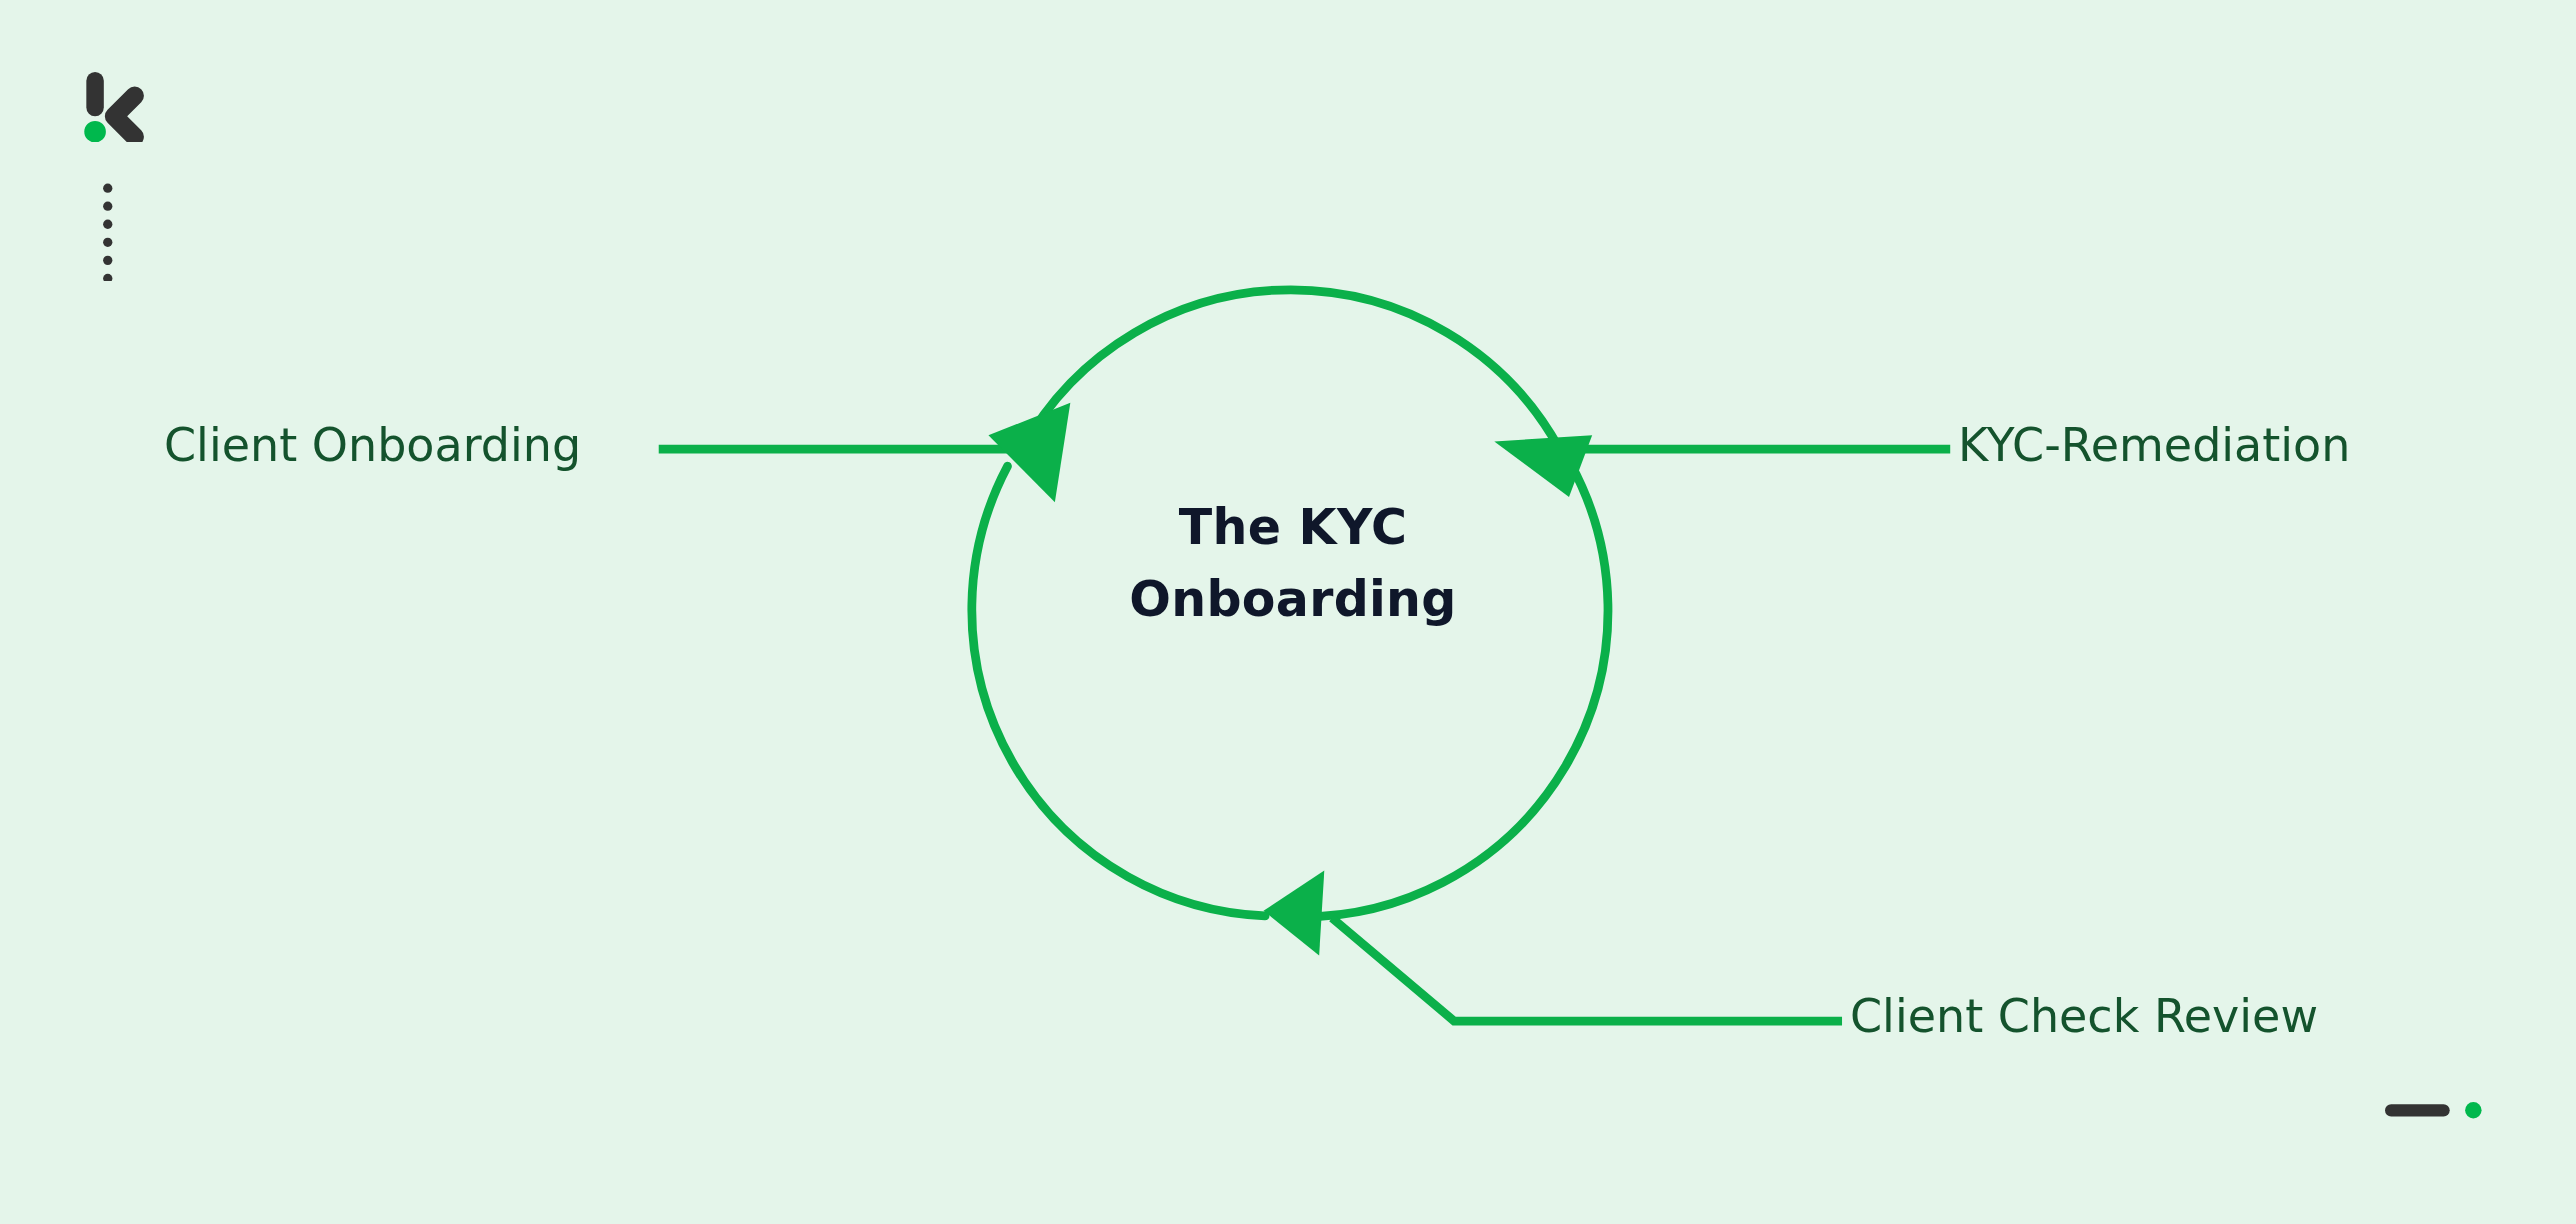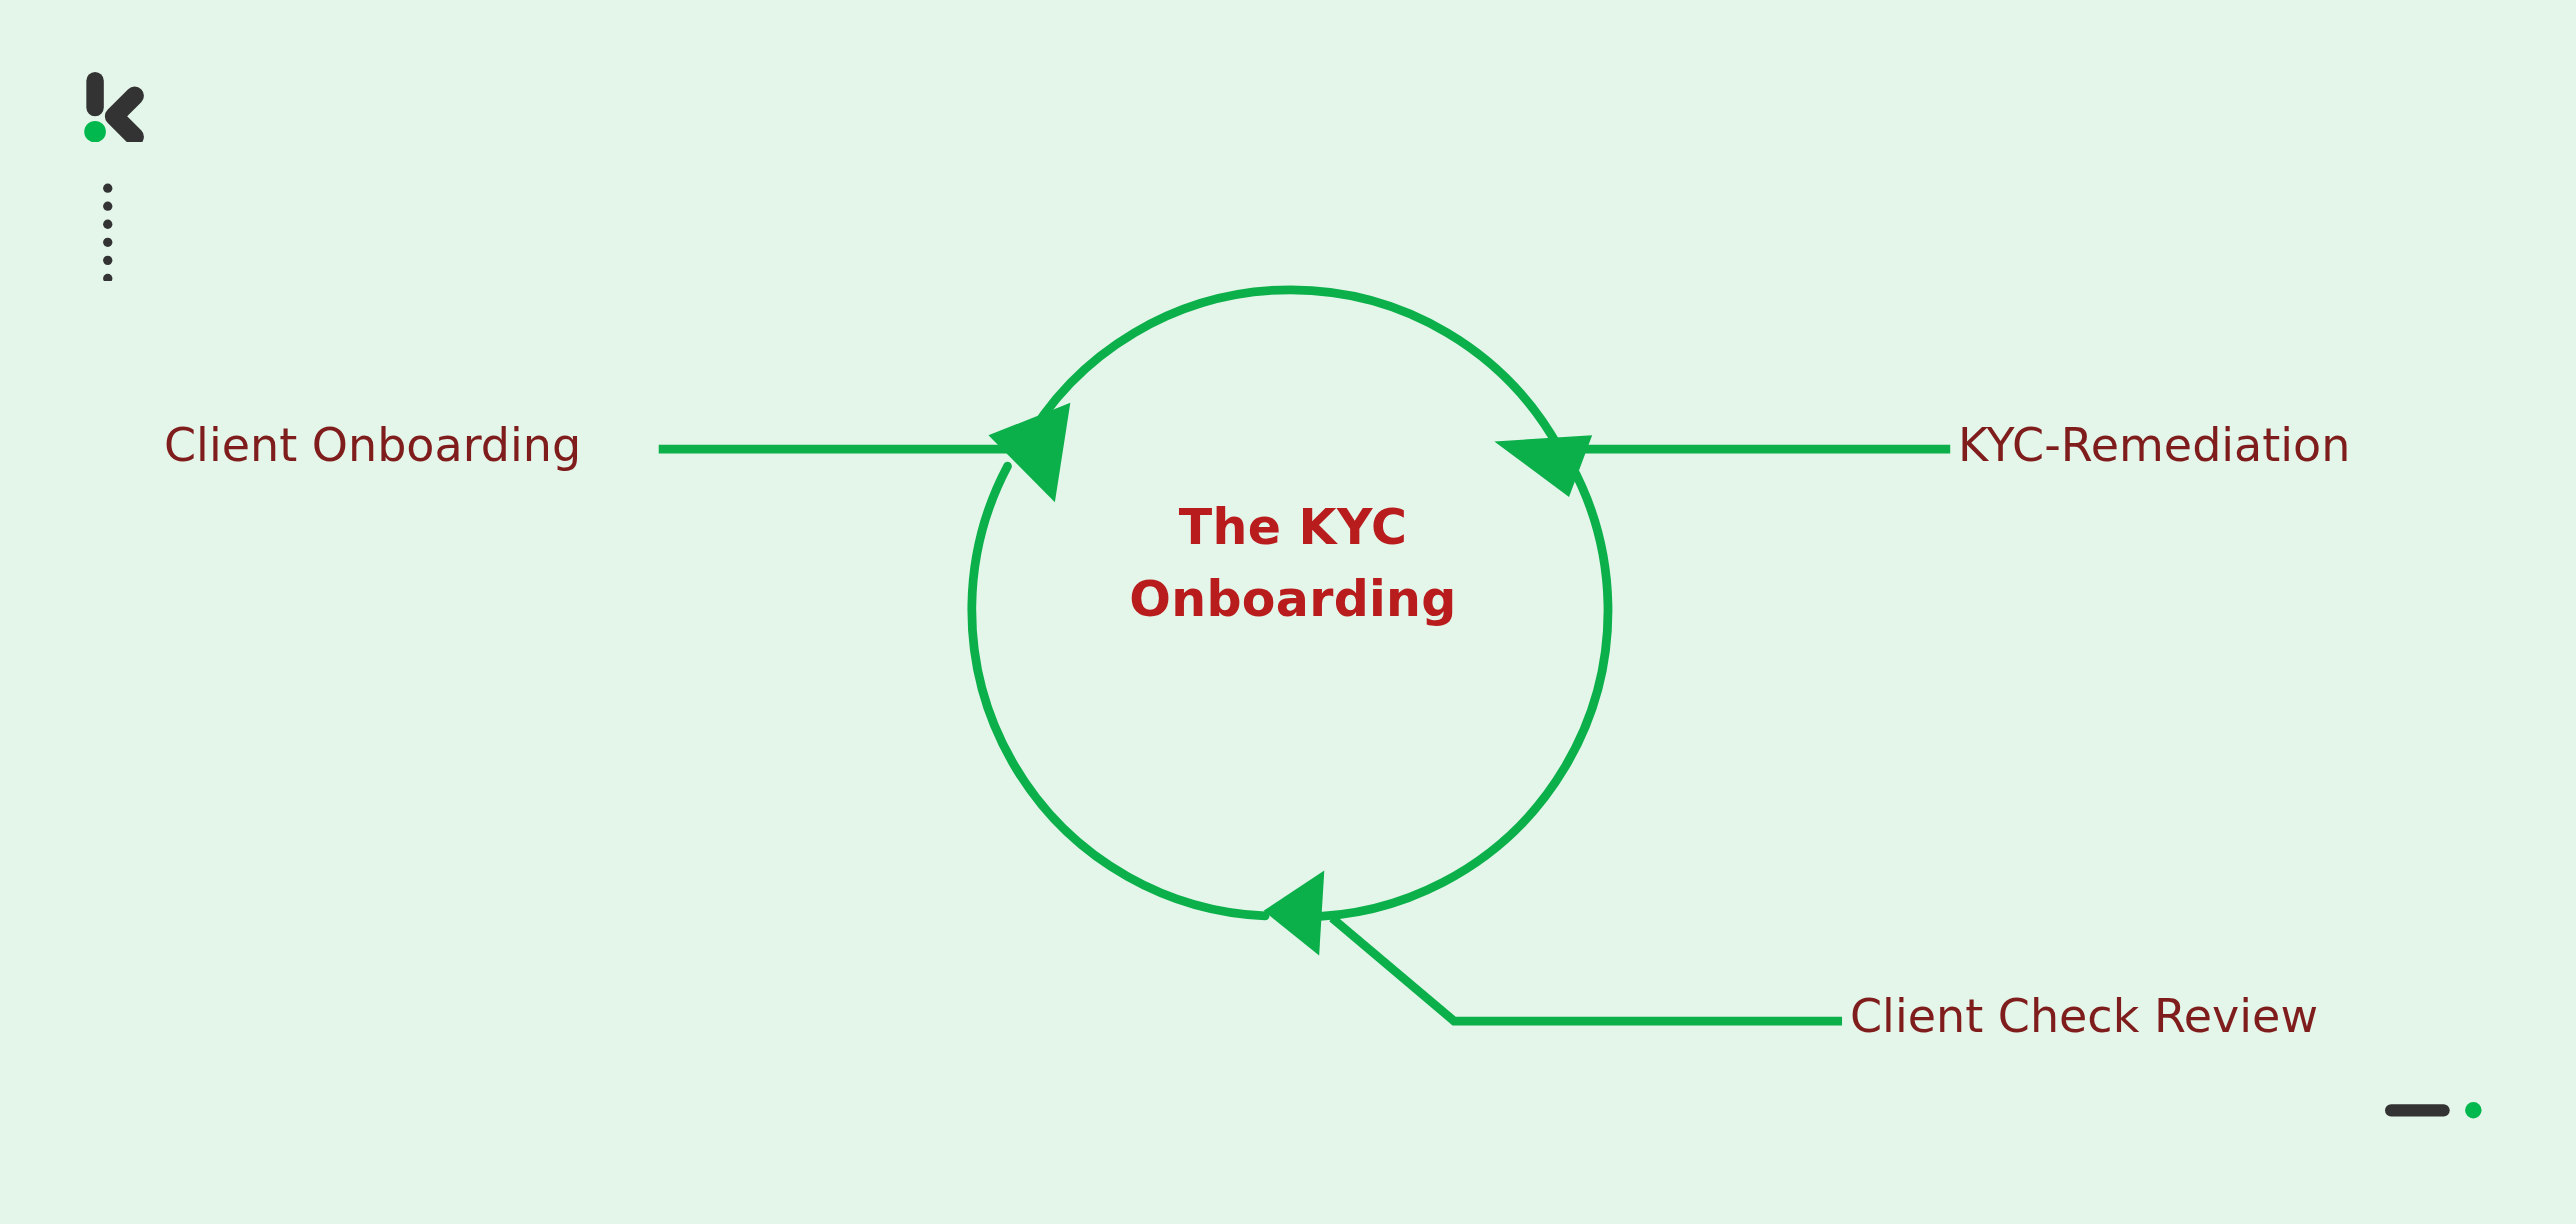--- a/index.html
+++ b/index.html
@@ -24,21 +24,21 @@
     top: 0;
     width: 2577px;
     height: 1224px;
     display: block;
   }
   .label-text {
     position: absolute;
     font-family: "DejaVu Sans", "Liberation Sans", sans-serif;
     font-size: 46px;
     font-weight: 400;
-    color: #7f1d1d;
+    color: #14532d;
     white-space: nowrap;
     line-height: 1;
   }
   #label-client-onboarding {
     left: 164px;
     top: 422px;
   }
   #label-kyc-remediation {
     left: 1958px;
     top: 422px;
@@ -49,21 +49,21 @@
   }
   #center-title {
     position: absolute;
     left: 1061px;
     top: 492px;
     width: 464px;
     text-align: center;
     font-family: "DejaVu Sans", "Liberation Sans", sans-serif;
     font-size: 49px;
     font-weight: bold;
-    color: #b91c1c;
+    color: #0f172a;
     line-height: 1.46;
     letter-spacing: 0.3px;
   }
   .logo-wrap {
     position: absolute;
     left: 77px;
     top: 70px;
     width: 103px;
     height: 72px;
   }

